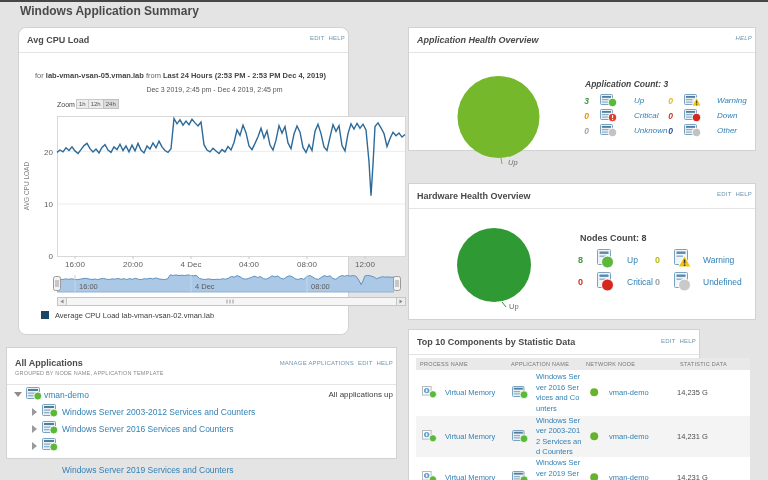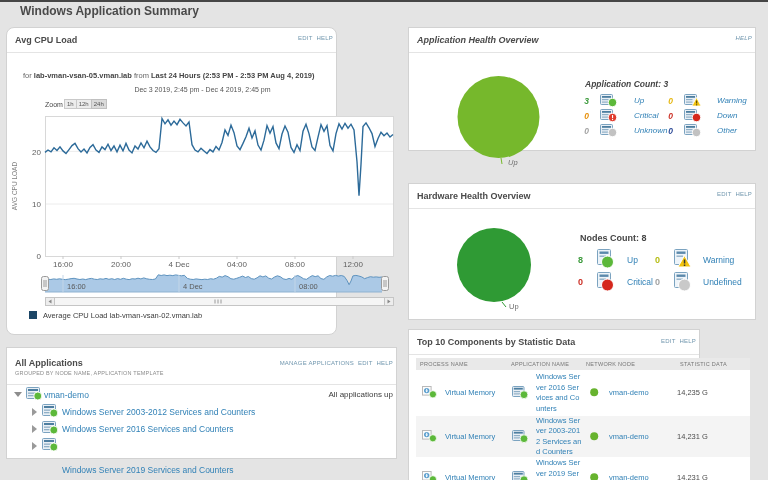--- a/index.html
+++ b/index.html
@@ -14,26 +14,26 @@
 .wlinks span{margin-left:4px;}
 .bluelink{color:#3181b6;}
 .small-caps-sub{font-size:5.5px;color:#8c8c8c;letter-spacing:.2px;}
 svg text{font-family:"Liberation Sans",sans-serif;}
 </style>
 </head>
 <body>
 <div class="topstrip"></div>
 <div class="pagetitle">Windows Application Summary</div>
 
-<div class="widget" id="wA" style="left:6px;top:27px;width:331px;height:308px;border-radius:8px;">
+<div class="widget" id="wA" style="left:18px;top:27px;width:331px;height:308px;border-radius:8px;">
   <div class="whead">
     <div class="wtitle">Avg CPU Load</div>
     <div class="wlinks"><span>EDIT</span><span>HELP</span></div>
   </div>
-  <div style="position:absolute;left:16px;top:43px;font-size:7.5px;color:#666;">for <b style="color:#454545;">lab-vman-vsan-05.vman.lab</b> from <b style="color:#454545;">Last 24 Hours (2:53 PM - 2:53 PM Aug 4, 2019)</b></div>
+  <div style="position:absolute;left:16px;top:43px;font-size:7.5px;color:#666;">for <b style="color:#454545;">lab-vman-vsan-05.vman.lab</b> from <b style="color:#454545;">Last 24 Hours (2:53 PM - 2:53 PM Dec 4, 2019)</b></div>
   <div style="position:absolute;left:0;top:58px;width:391px;text-align:center;font-size:7px;color:#555;">Dec 3 2019, 2:45 pm - Dec 4 2019, 2:45 pm</div>
   <div style="position:absolute;left:38px;top:73px;font-size:7px;color:#444;">Zoom</div>
   <div style="position:absolute;left:57px;top:71px;font-size:6px;color:#555;">
     <span style="display:inline-block;padding:1px 2px;background:#ececec;border:1px solid #c9c9c9;border-right:none;">1h</span><span style="display:inline-block;padding:1px 2px;background:#ececec;border:1px solid #c9c9c9;border-right:none;">12h</span><span style="display:inline-block;padding:1px 2px;background:#dadada;border:1px solid #c0c0c0;">24h</span>
   </div>
   <svg width="391" height="308" viewBox="0 0 391 308" style="position:absolute;left:0;top:0;">
 
     <rect x="38.5" y="88.5" width="348" height="140" fill="#ffffff" stroke="#d8d8d8"></rect>
     <line x1="39" y1="123.4" x2="386" y2="123.4" stroke="#ececec"></line>
     <line x1="39" y1="176" x2="386" y2="176" stroke="#ececec"></line>

